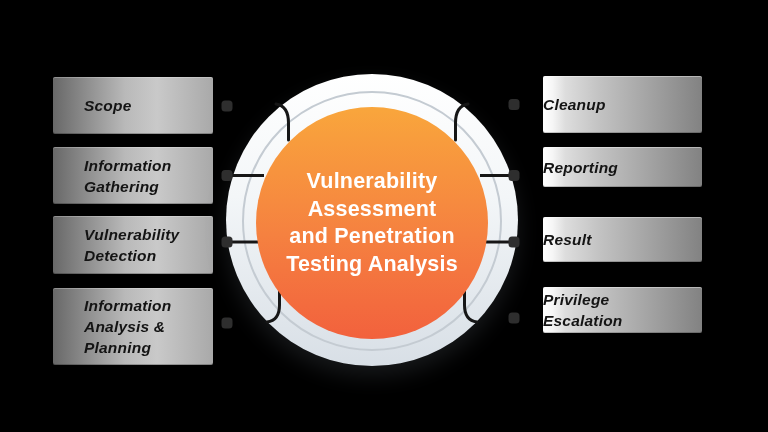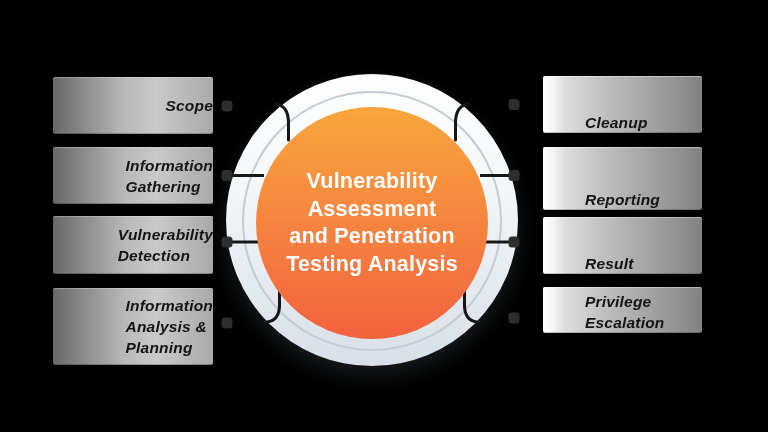--- a/index.html
+++ b/index.html
@@ -10,28 +10,26 @@
   
   .box{
     position:absolute;width:160px;display:flex;align-items:center;
     border-radius:2px;
   }
   .box.left{
     left:53px;
     background:linear-gradient(to right,#686868 0%,#b9b9b9 45%,#c9c9c9 65%,#a9a9a9 100%);
     padding-left:31px;box-sizing:border-box;width:160px;
     box-shadow:inset 0 1px 0 rgba(255,255,255,.25), inset 0 -1px 0 rgba(0,0,0,.25);
-    justify-content:flex-end;
   }
   .box.right{
     left:543px;width:159px;
     background:linear-gradient(to right,#ffffff 0%,#f6f6f6 6%,#dddddd 14%,#c3c3c3 35%,#828282 100%);
-    padding-left:42px;box-sizing:border-box;
+    box-sizing:border-box;
     box-shadow:inset 0 1px 0 rgba(255,255,255,.4), inset 0 -1px 0 rgba(0,0,0,.2);
-    align-items:flex-end;
   }
   .box-label{
     font-size:15.5px;line-height:21px;font-weight:bold;font-style:italic;
     color:#141414;white-space:pre-line;letter-spacing:.2px;
   }
   
   .outer-circle{
     position:absolute;left:226px;top:74px;width:292px;height:292px;border-radius:50%;
     background:linear-gradient(180deg,#ffffff 0%,#f3f6f8 42%,#d8dfe6 100%);
     box-shadow:0 10px 22px rgba(130,140,150,.18);
@@ -70,24 +68,24 @@
   </div>
   <div class="box left" style="top:288px;height:77px">
     <span class="box-label">Information
 Analysis &amp;
 Planning</span>
   </div>
 
   <div class="box right" style="top:76px;height:57px">
     <span class="box-label">Cleanup</span>
   </div>
-  <div class="box right" style="top:147px;height:63px">
+  <div class="box right" style="top:147px;height:40px">
     <span class="box-label">Reporting</span>
   </div>
-  <div class="box right" style="top:217px;height:57px">
+  <div class="box right" style="top:217px;height:45px">
     <span class="box-label">Result</span>
   </div>
   <div class="box right" style="top:287px;height:46px">
     <span class="box-label">Privilege
 Escalation</span>
   </div>
 
   <div class="outer-circle"></div>
   <div class="thin-ring"></div>
 

